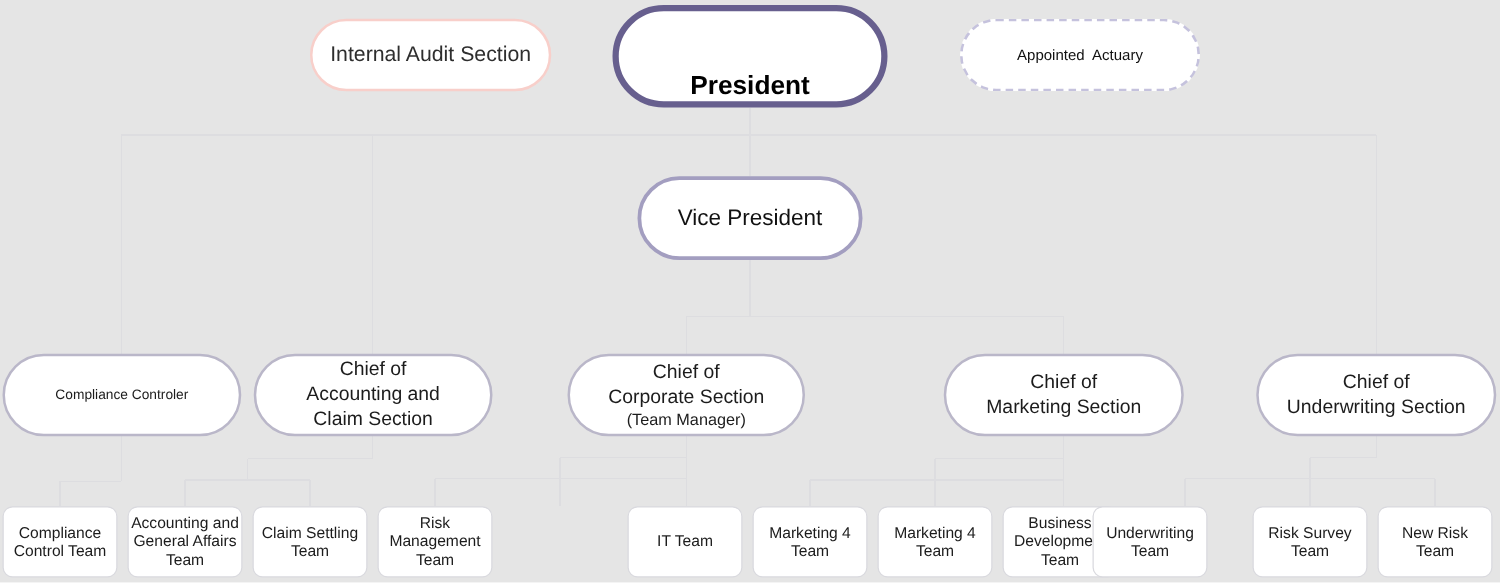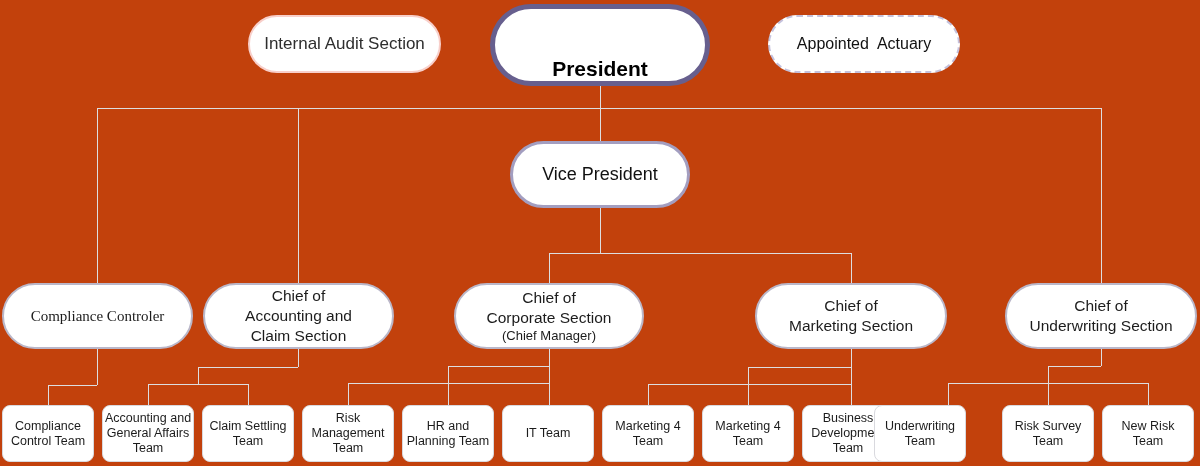--- a/index.html
+++ b/index.html
@@ -1,34 +1,34 @@
 <!DOCTYPE html>
 <html><head>
 <meta charset="utf-8">
 <style>
   html,body{margin:0;padding:0;background:#ffffff;width:1200px;height:466px;overflow:hidden;
             font-family:"Liberation Sans","DejaVu Sans",sans-serif;}
-  .stage{position:relative;width:1200px;height:466px;background:#c2410c;}
+  .stage{position:relative;width:1200px;height:466px;background:#e5e5e5;}
   .lines{position:absolute;left:0;top:0;width:1200px;height:466px;z-index:0;}
   .node{position:absolute;display:flex;flex-direction:column;align-items:center;justify-content:center;
         text-align:center;background:#fff;box-sizing:border-box;z-index:1;color:#1c1c1c;
         white-space:pre-wrap;}
   
   .internal-audit{left:248px;top:15px;width:193px;height:58px;border:2px solid #f8cfca;border-radius:29px;
         font-size:17px;color:#2e2e2e;}
   .president{left:490px;top:4px;width:220px;height:82px;border:5px solid #675f8e;border-radius:41px;
         font-size:21px;font-weight:bold;color:#000;justify-content:flex-end;}
   .actuary{left:768px;top:15px;width:192px;height:58px;border:2px dashed #c5c2dd;border-radius:29px;
-        font-size:16px;color:#111;}
+        font-size:12px;color:#111;}
   .vice-president{left:510px;top:141px;width:180px;height:67px;border:3px solid #a39ec0;border-radius:34px;
         font-size:18px;color:#111;}
   
   .section{top:283px;height:66px;border:2px solid #bab7c9;border-radius:33px;
         font-size:15.5px;line-height:20px;}
-  .sec-0{left:2px;width:191px;font-size:15px;font-family:Liberation Serif, serif;}
+  .sec-0{left:2px;width:191px;font-size:11px;}
   .sec-1{left:203px;width:191px;}
   .sec-2{left:454px;width:190px;}
   .sec-3{left:755px;width:192px;}
   .sec-4{left:1005px;width:192px;}
   .section .sub{font-size:13px;line-height:16px;}
   
   .team{top:405px;width:92px;height:57px;border:1px solid #d9d9de;border-radius:8px;
         font-size:12.5px;line-height:15px;}
   .t-0{left:2px}.t-1{left:102px}.t-2{left:202px}.t-3{left:302px}.t-4{left:402px}.t-5{left:502px}
   .t-6{left:602px}.t-7{left:702px}.t-8{left:802px}.t-9{left:874px}.t-10{left:1002px}.t-11{left:1102px}
@@ -71,21 +71,21 @@
     <span>Compliance Controler</span>
   </div>
   <div class="node section sec-1">
     <span>Chief of
 Accounting and
 Claim Section</span>
   </div>
   <div class="node section sec-2">
     <span>Chief of
 Corporate Section</span>
-    <span class="sub">(Chief Manager)</span>
+    <span class="sub">(Team Manager)</span>
   </div>
   <div class="node section sec-3">
     <span>Chief of
 Marketing Section</span>
   </div>
   <div class="node section sec-4">
     <span>Chief of
 Underwriting Section</span>
   </div>
 
@@ -99,24 +99,20 @@
 Team</span>
   </div>
   <div class="node team t-2">
     <span>Claim Settling
 Team</span>
   </div>
   <div class="node team t-3">
     <span>Risk
 Management
 Team</span>
-  </div>
-  <div class="node team t-4">
-    <span>HR and
-Planning Team</span>
   </div>
   <div class="node team t-5">
     <span>IT Team</span>
   </div>
   <div class="node team t-6">
     <span>Marketing 4
 Team</span>
   </div>
   <div class="node team t-7">
     <span>Marketing 4

